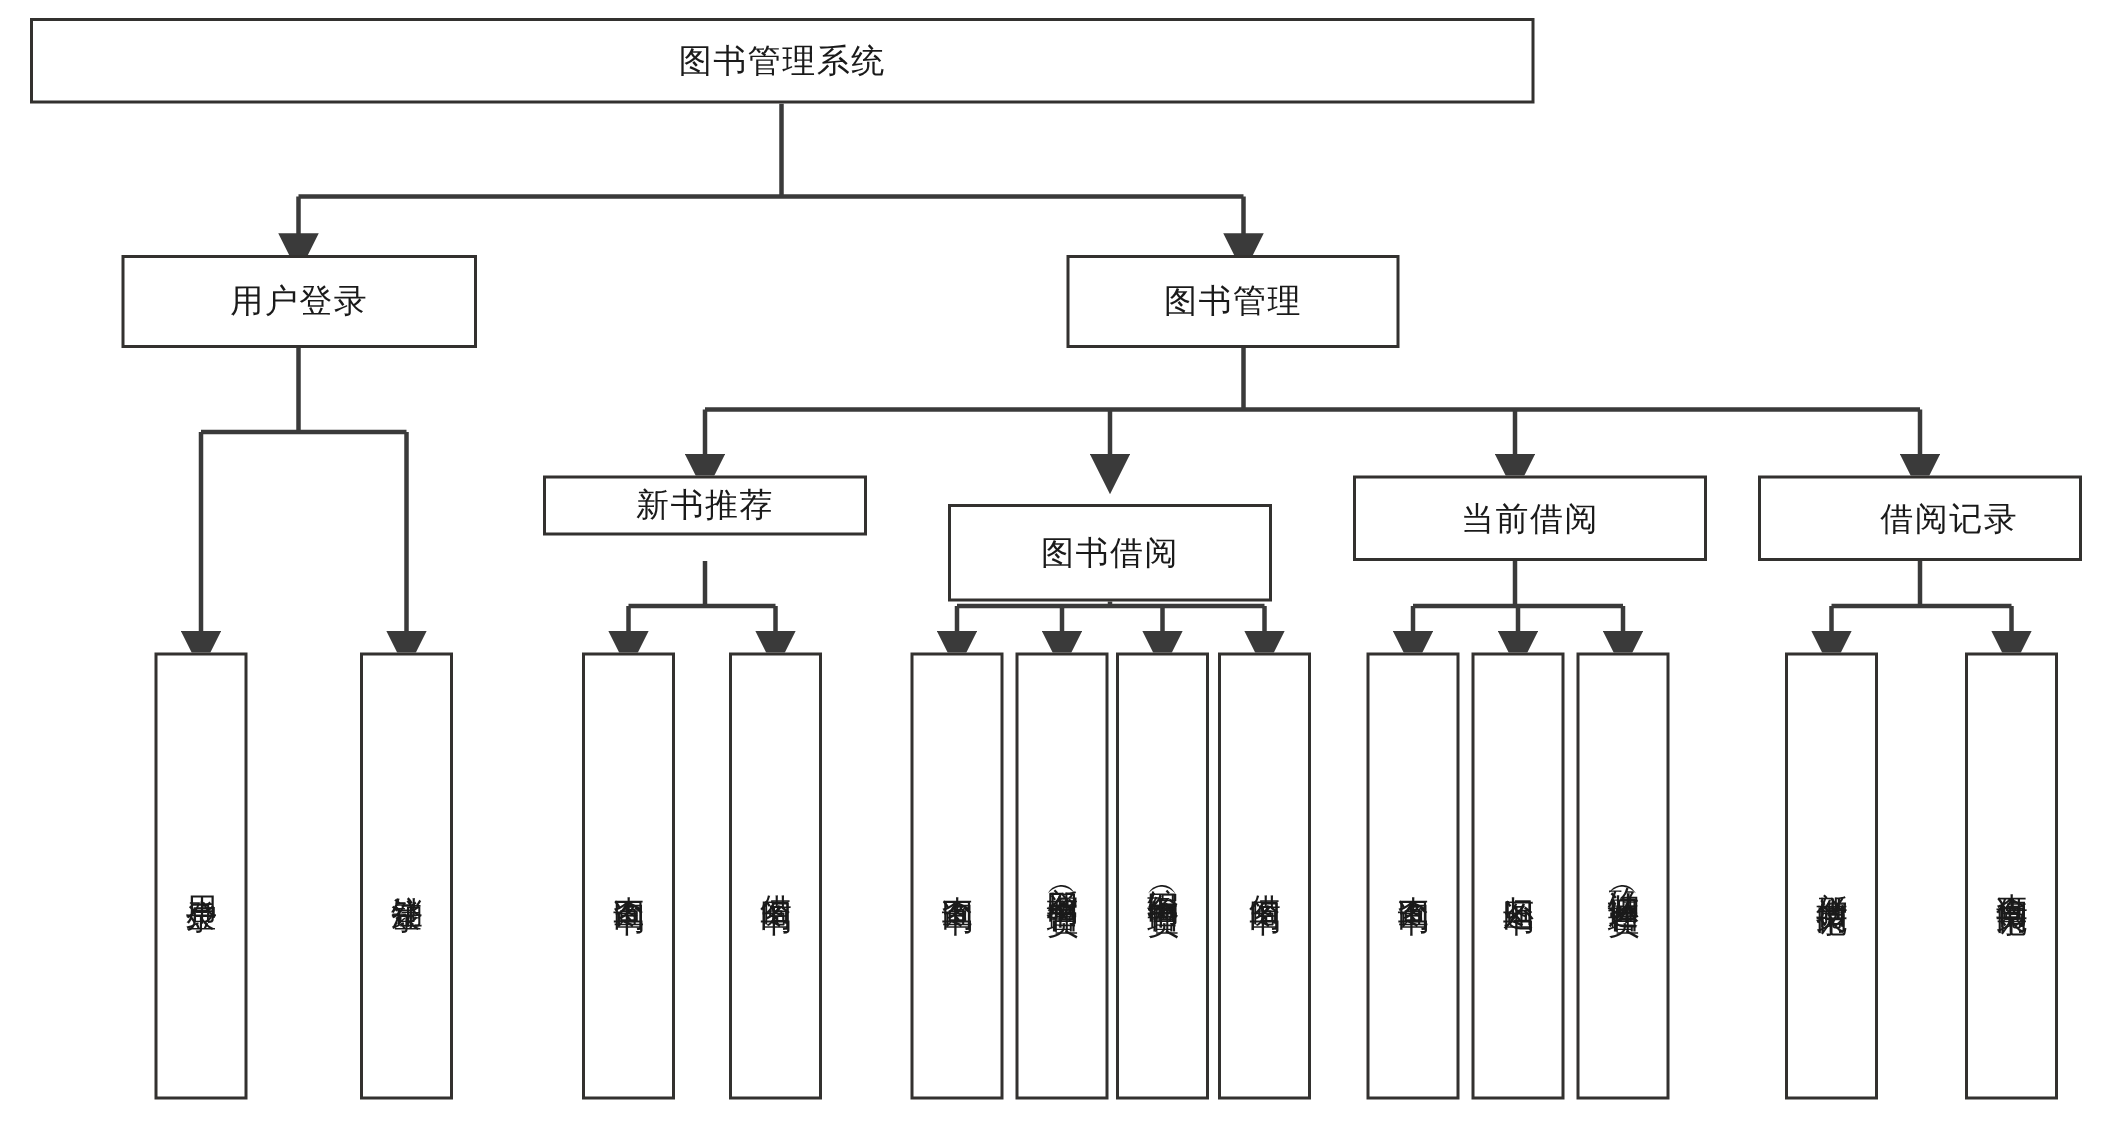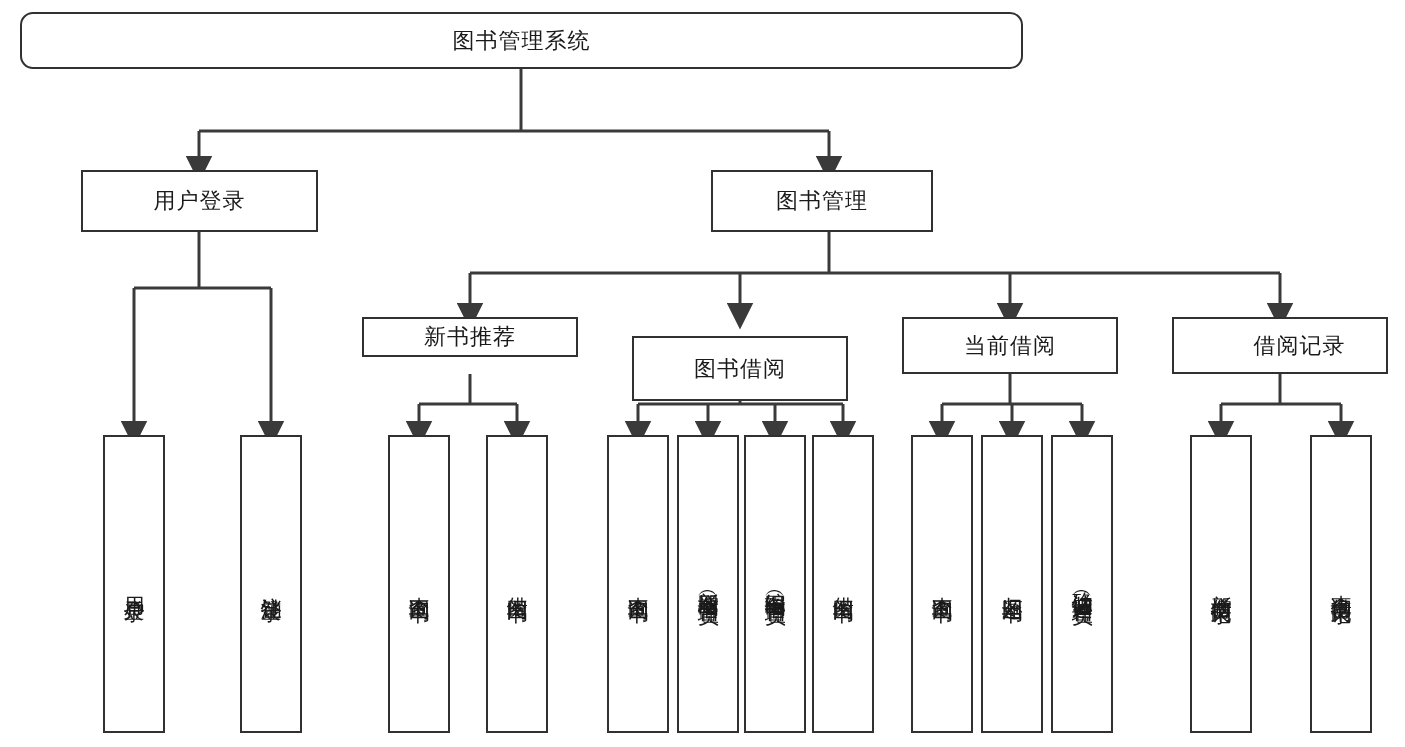--- a/index.html
+++ b/index.html
@@ -53,21 +53,20 @@
   .node-label {
     display: block;
     text-align: center;
     user-select: none;
   }
   #root-node {
     left: 20px;
     top: 12px;
     width: 1003px;
     height: 57px;
-    border-radius: 13px;
   }
   #watermark {
     position: absolute;
     right: 8px;
     bottom: 6px;
     font-size: 17px;
     color: #b9b9b9;
     letter-spacing: 0.5px;
     white-space: nowrap;
     user-select: none;
@@ -140,21 +139,21 @@
         <span class="node-label">图书管理</span>
       </div>
     </div>
   <div id="level3-layer">
       <div class="node horiz" style="left: 362px; top: 317px; width: 216px; height: 40px;">
         <span class="node-label">新书推荐</span>
       </div>
       <div class="node horiz" style="left: 632px; top: 317px; width: 216px; height: 65px; margin-top: 19px;">
         <span class="node-label">图书借阅</span>
       </div>
-      <div class="node horiz" style="left: 902px; top: 317px; width: 216px; height: 57px;">
+      <div class="node horiz" style="left: 902px; top: 317px; width: 236px; height: 57px;">
         <span class="node-label">当前借阅</span>
       </div>
       <div class="node horiz" style="left: 1172px; top: 317px; width: 216px; height: 57px; padding-left: 39px;">
         <span class="node-label">借阅记录</span>
       </div>
     </div>
   <div id="leaf-layer">
       <div class="node vert" style="left: 103px; top: 435px; width: 62px; height: 298px;">
         <span class="node-label">用户登录</span>
       </div>

